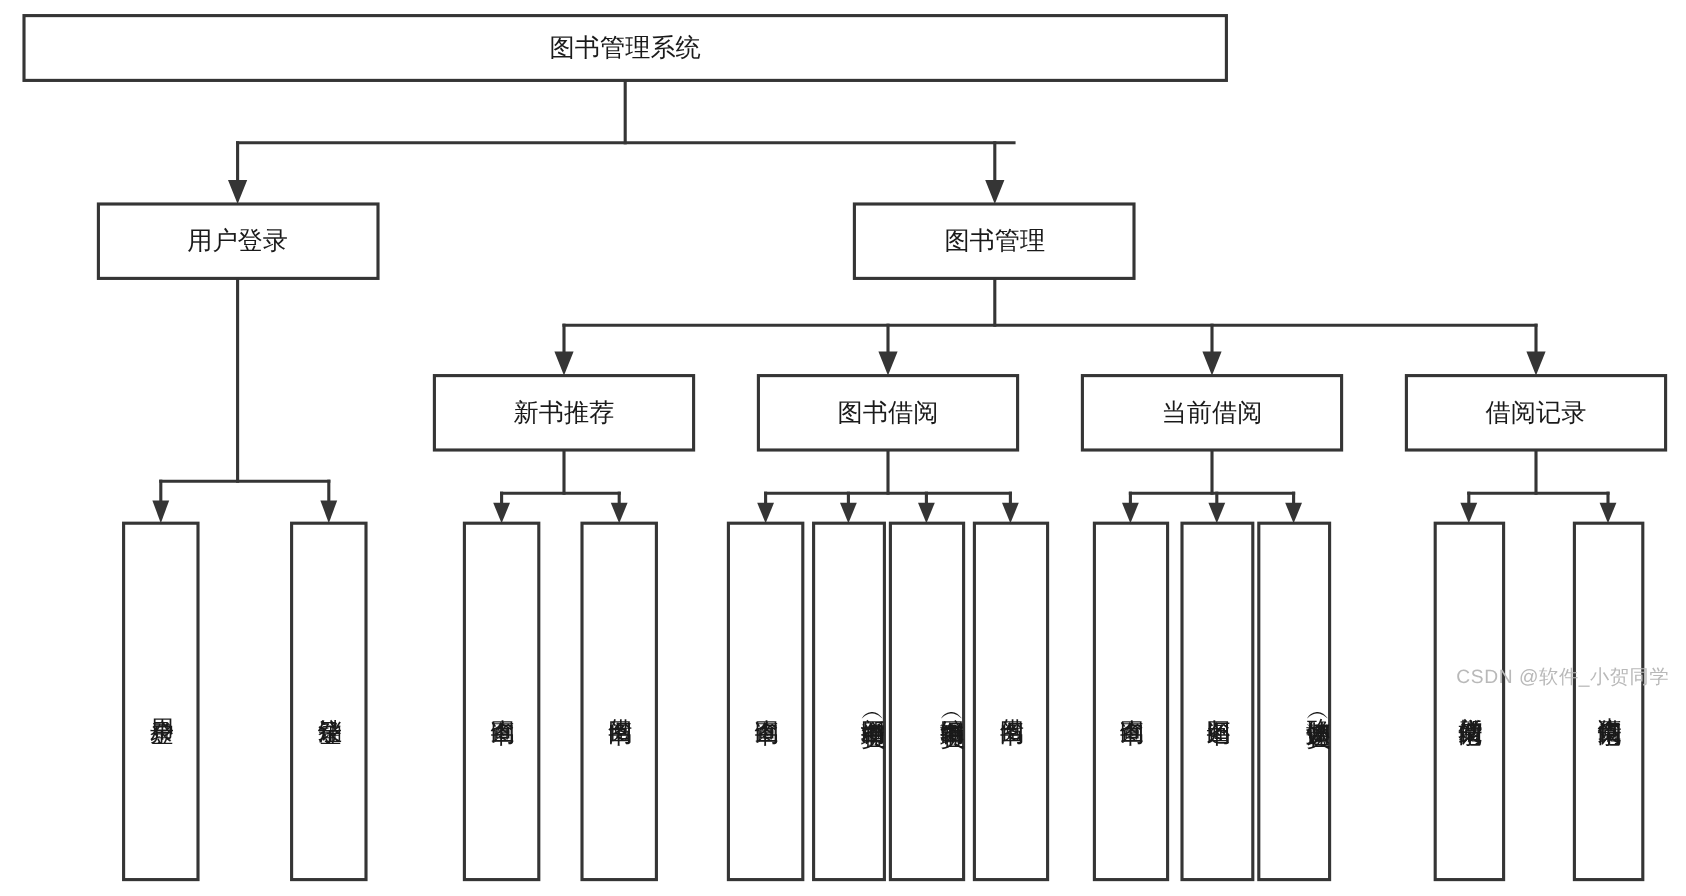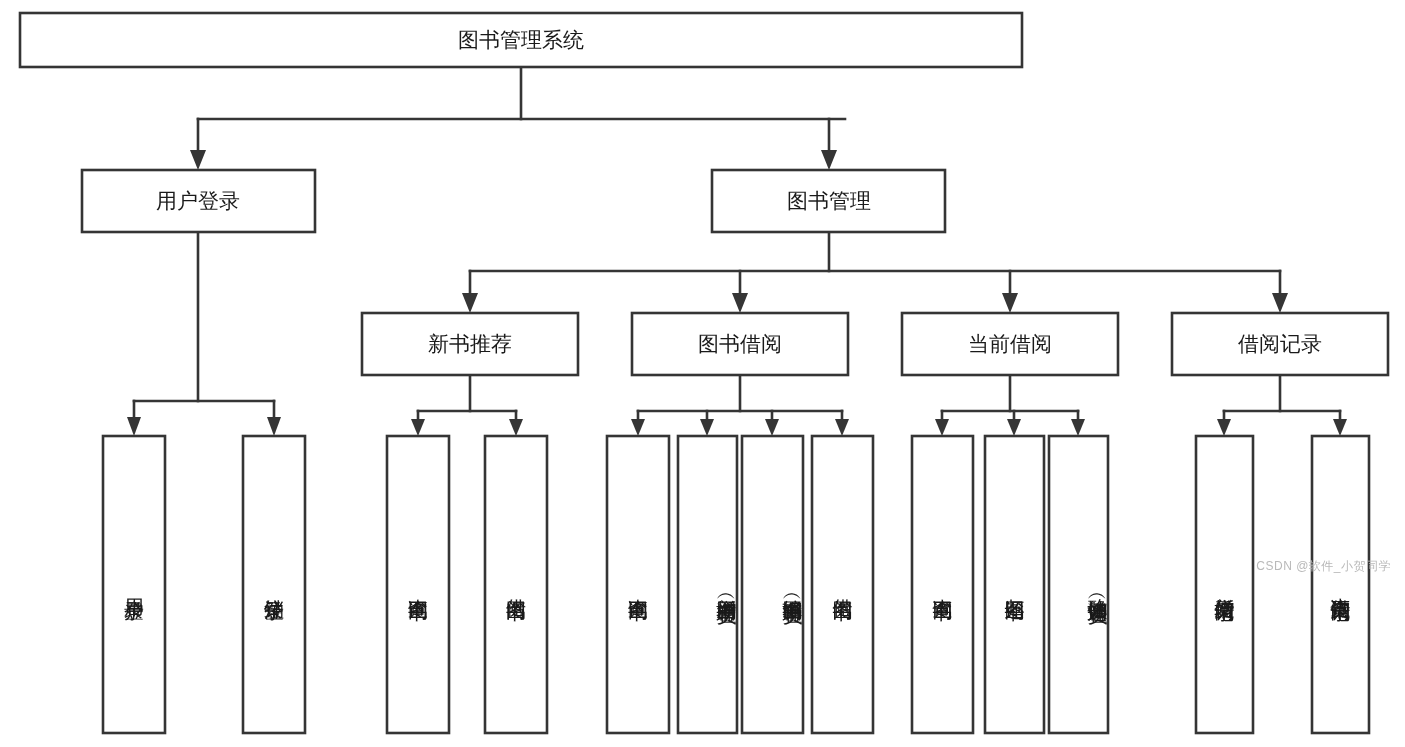--- a/index.html
+++ b/index.html
@@ -66,21 +66,21 @@
     pointer-events: none;
   }
   .vlabel.centered {
     align-items: center;
   }
   .watermark {
     position: absolute;
     right: 14px;
     bottom: 6px;
     font-family: "Liberation Sans", "DejaVu Sans", sans-serif;
-    font-size: 12px;
+    font-size: 16px;
     color: #b9b9b9;
     white-space: nowrap;
     letter-spacing: 0.5px;
   }
 </style>
 </head>
 <body>
 
 <div id="diagram-root">
 

